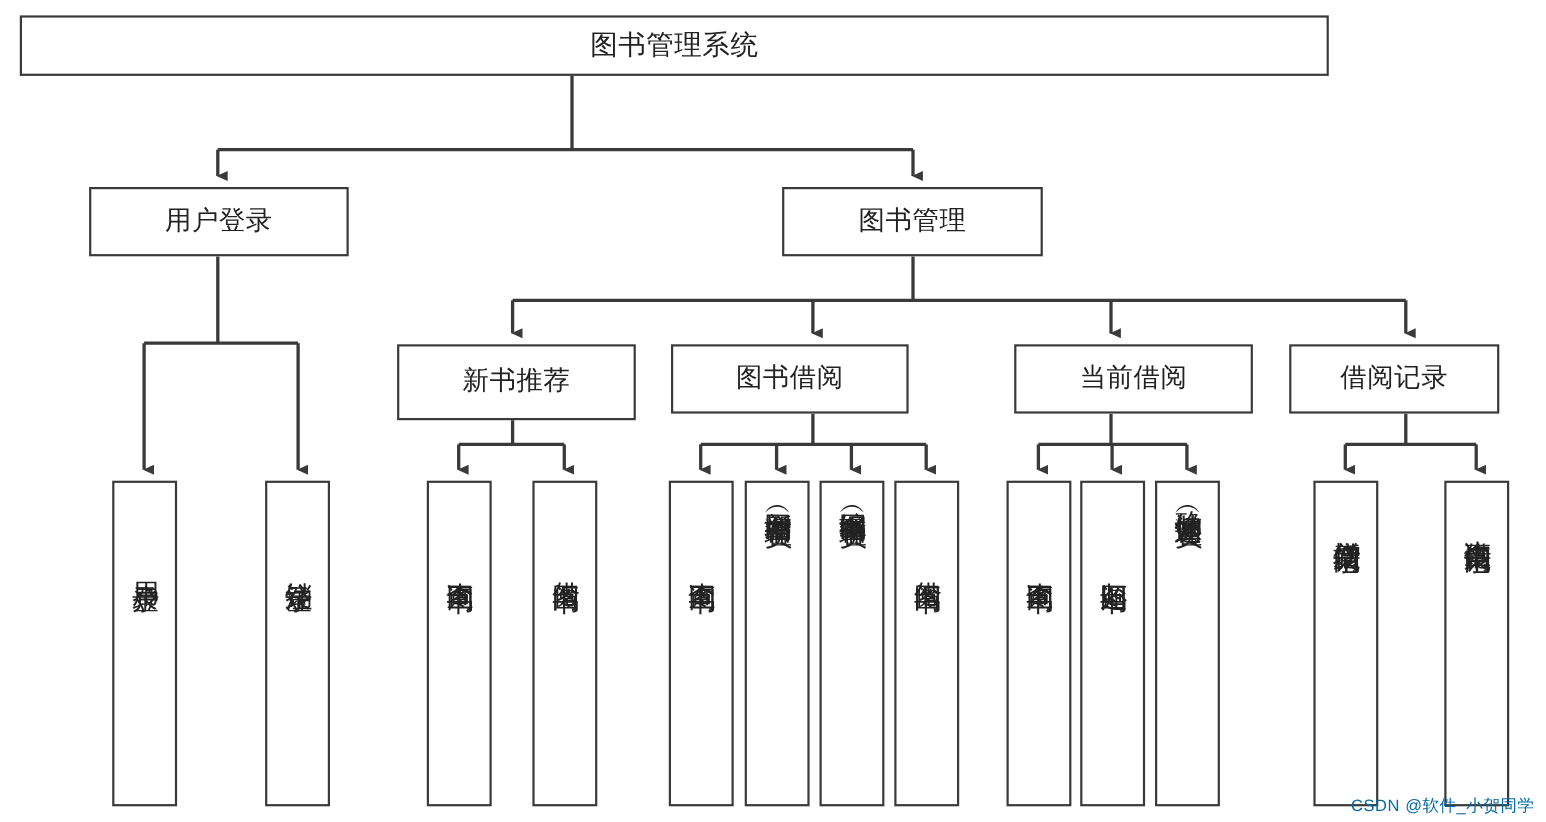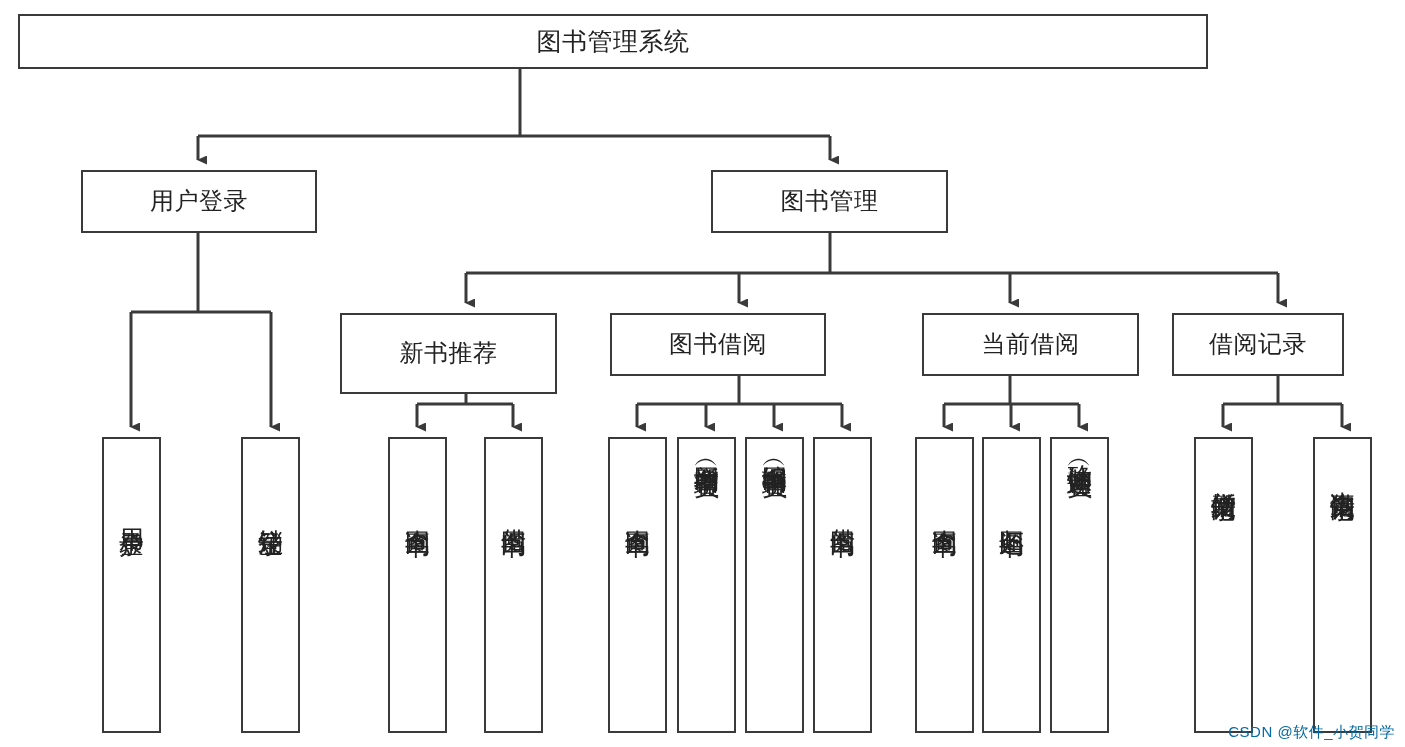--- a/index.html
+++ b/index.html
@@ -132,30 +132,30 @@
     <span class="label">图书管理系统</span>
   </div>
 
   <div class="node horiz" style="left:81px; top:170px; width:236px; height:63px;">
     <span class="label">用户登录</span>
   </div>
   <div class="node horiz" style="left:711px; top:170px; width:237px; height:63px;">
     <span class="label">图书管理</span>
   </div>
 
-  <div class="node horiz" style="left:340px; top:313px; width:217px; height:81px;">
+  <div class="node horiz" style="left:361px; top:313px; width:217px; height:69px;">
     <span class="label">新书推荐</span>
   </div>
   <div class="node horiz" style="left:610px; top:313px; width:216px; height:63px;">
     <span class="label">图书借阅</span>
   </div>
   <div class="node horiz" style="left:902px; top:313px; width:217px; height:63px;margin-left:20px;">
     <span class="label">当前借阅</span>
   </div>
-  <div class="node horiz" style="left:1172px; top:313px; width:172px; height:63px;">
+  <div class="node horiz" style="left:1172px; top:313px; width:191px; height:63px;">
     <span class="label">借阅记录</span>
   </div>
 
   <div class="node vert" style="left:102px; top:437px; width:59px; height:296px; padding-top:70px;">
     <span class="label">用户登录</span>
   </div>
   <div class="node vert" style="left:241px; top:437px; width:59px; height:296px; padding-top:70px;">
     <span class="label">注销登录</span>
   </div>
 

